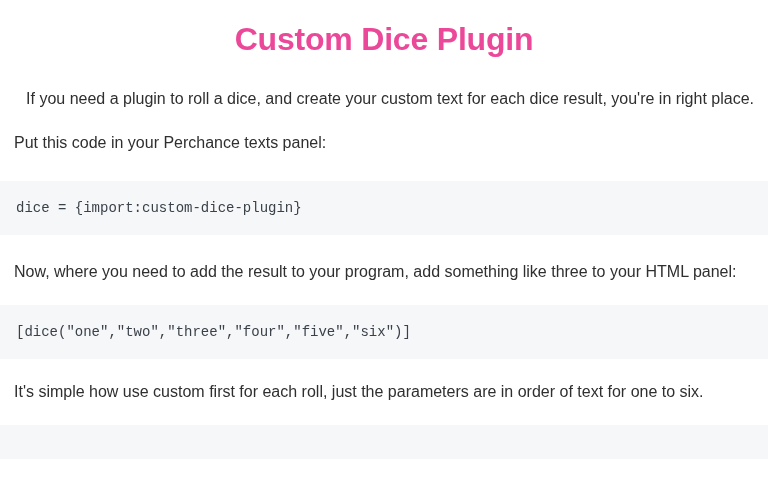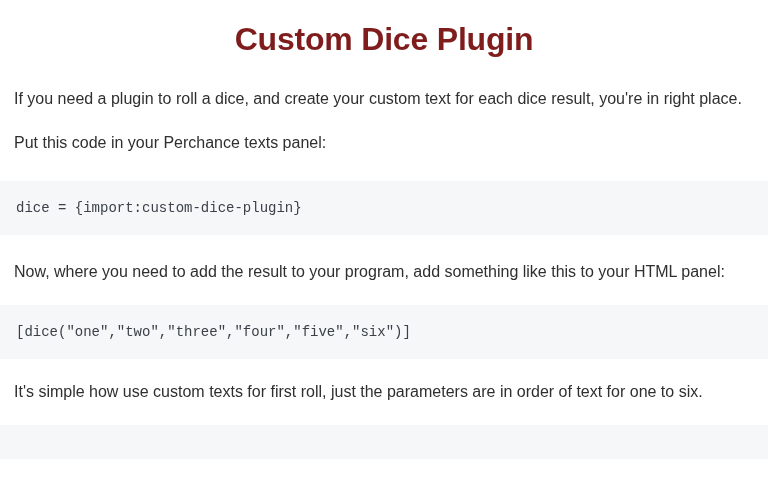--- a/index.html
+++ b/index.html
@@ -19,31 +19,31 @@
     box-sizing: border-box;
     padding-top: 20px;
   }
   .page-title {
     margin: 0 0 30px 0;
     padding: 0 14px;
     text-align: center;
     font-size: 32px;
     line-height: 38px;
     font-weight: bold;
-    color: #7f1d1d;
+    color: #ec4899;
     letter-spacing: -0.2px;
   }
   .para {
     margin: 0;
     padding: 0 14px;
     font-size: 16px;
     line-height: 22px;
     color: #2f2f2f;
   }
-  .para-gap-1 { margin-bottom: 22px; }
+  .para-gap-1 { margin-bottom: 22px; text-align: right; }
   .code-block {
     width: 768px;
     box-sizing: border-box;
     background: #f6f7f9;
     padding: 17px 16px;
     margin: 0;
     overflow: hidden;
     white-space: nowrap;
   }
   .code-block code {
@@ -70,30 +70,30 @@
   <p class="para">Put this code in your Perchance texts panel:</p>
 
   <div class="spacer-before-code"></div>
 
   <pre class="code-block">
       <code>dice = {import:custom-dice-plugin}</code>
     </pre>
 
   <div class="spacer-after-code"></div>
 
-  <p class="para">Now, where you need to add the result to your program, add something like this to your HTML panel:</p>
+  <p class="para">Now, where you need to add the result to your program, add something like three to your HTML panel:</p>
 
   <div class="spacer-mid"></div>
 
   <pre class="code-block">
       <code>[dice("one","two","three","four","five","six")]</code>
     </pre>
 
   <div class="spacer-mid"></div>
 
 
-  <p class="para">It's simple how use custom texts for first roll, just the parameters are in order of text for one to six.</p>
+  <p class="para">It's simple how use custom first for each roll, just the parameters are in order of text for one to six.</p>
 
   <div class="spacer-mid"></div>
 
   <pre class="code-block"></pre>
 
 </div>
 
 </body></html>

